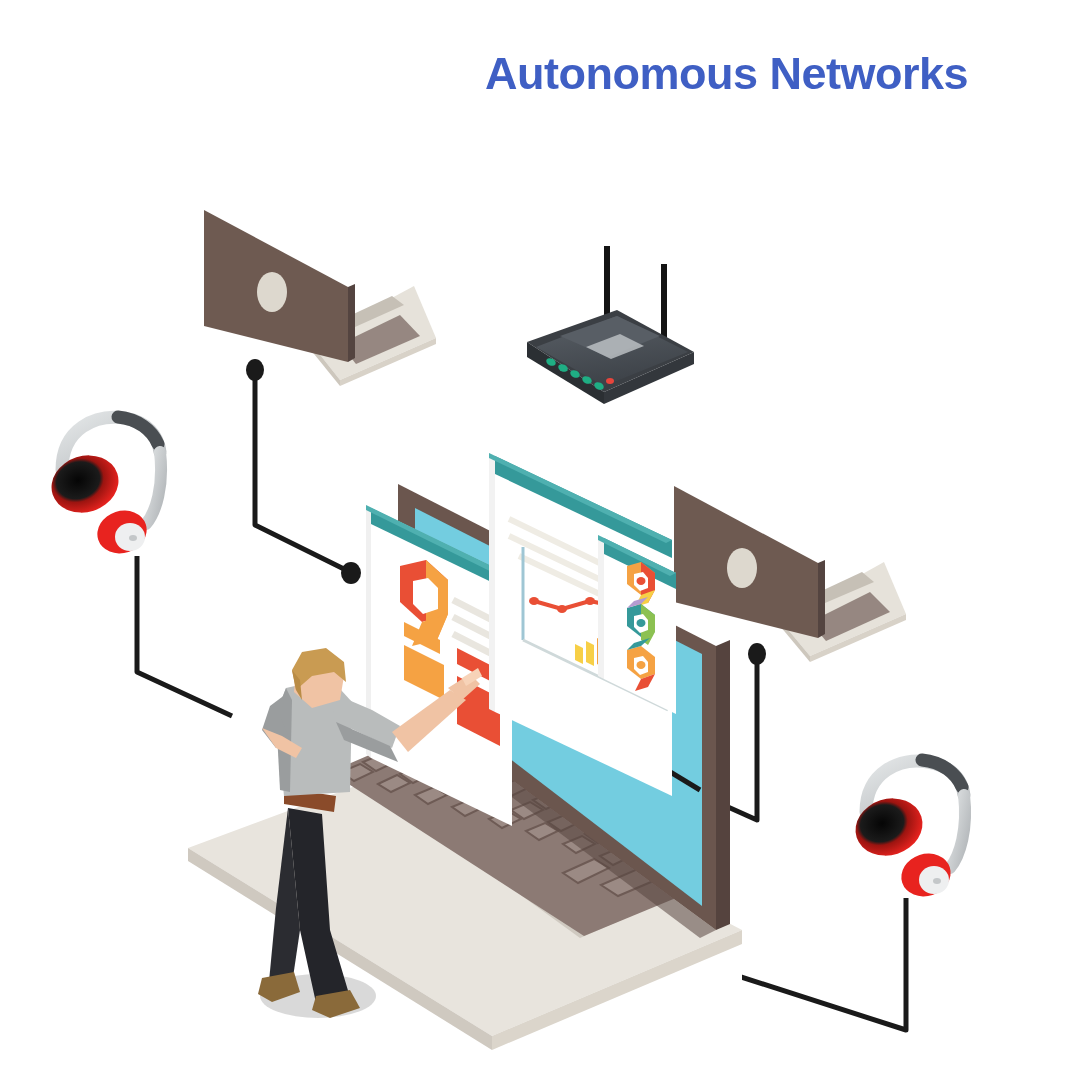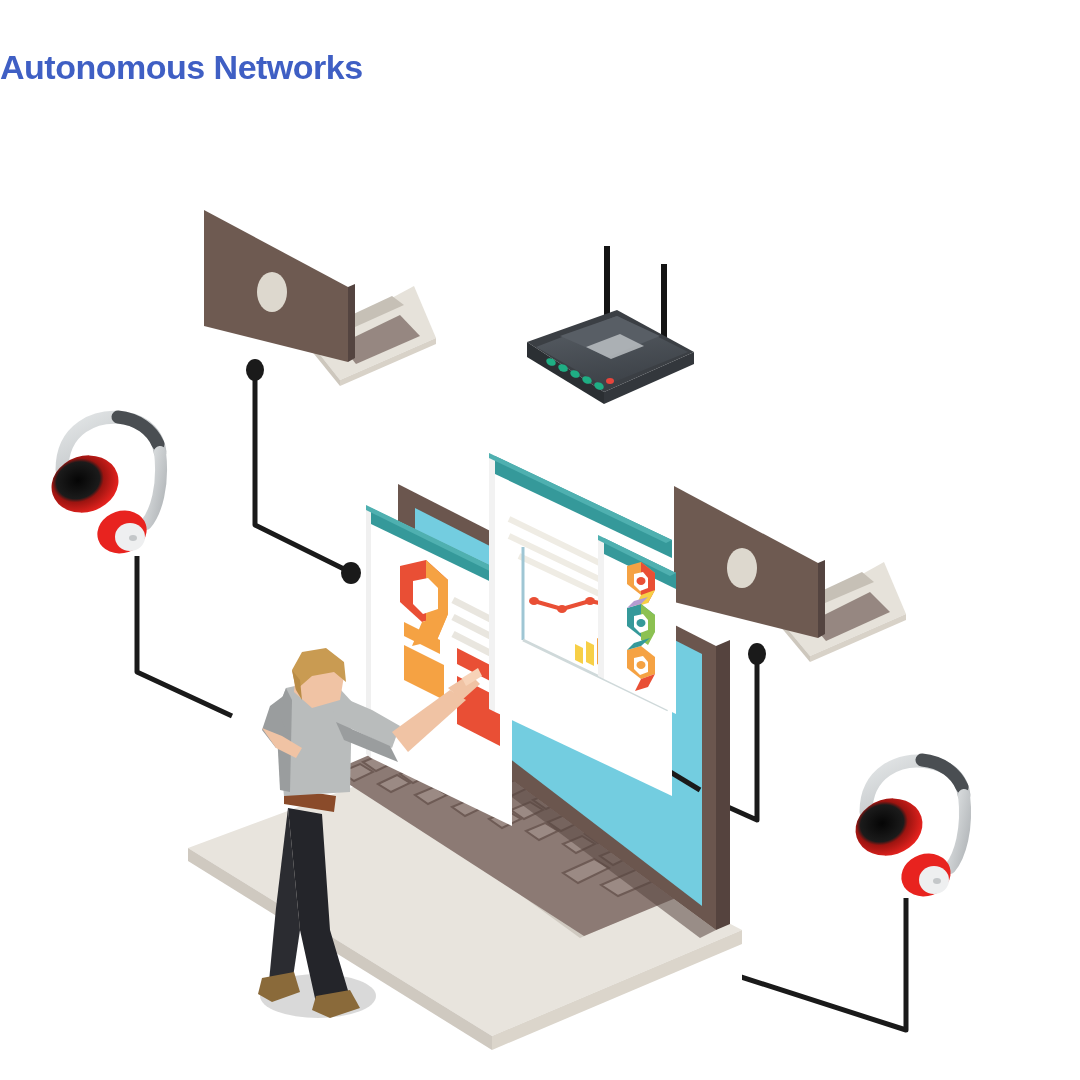--- a/index.html
+++ b/index.html
@@ -1,22 +1,22 @@
 <!DOCTYPE html>
 <html><head>
 <meta charset="utf-8">
 <title>Autonomous Networks</title>
 <style>
   html,body{margin:0;padding:0;background:#ffffff;}
   body{width:1080px;height:1080px;overflow:hidden;
        font-family:"Liberation Sans","DejaVu Sans",sans-serif;}
   #stage{position:relative;width:1080px;height:1080px;background:#fff;}
   #title{
-    position:absolute;left:0;top:48px;width:968px;text-align:left;
-    font-size:34px;font-weight:bold;letter-spacing:-0.5px;
+    position:absolute;left:0;top:48px;width:968px;text-align:right;
+    font-size:45px;font-weight:bold;letter-spacing:-0.5px;
     color:#3f5fc4;font-family:"Liberation Sans","DejaVu Sans",sans-serif;
   }
   svg#art{position:absolute;left:0;top:0;width:1080px;height:1080px;display:block;}
 </style>
 </head>
 <body>
 
 <div id="stage">
 
   <div id="title">Autonomous Networks</div>

